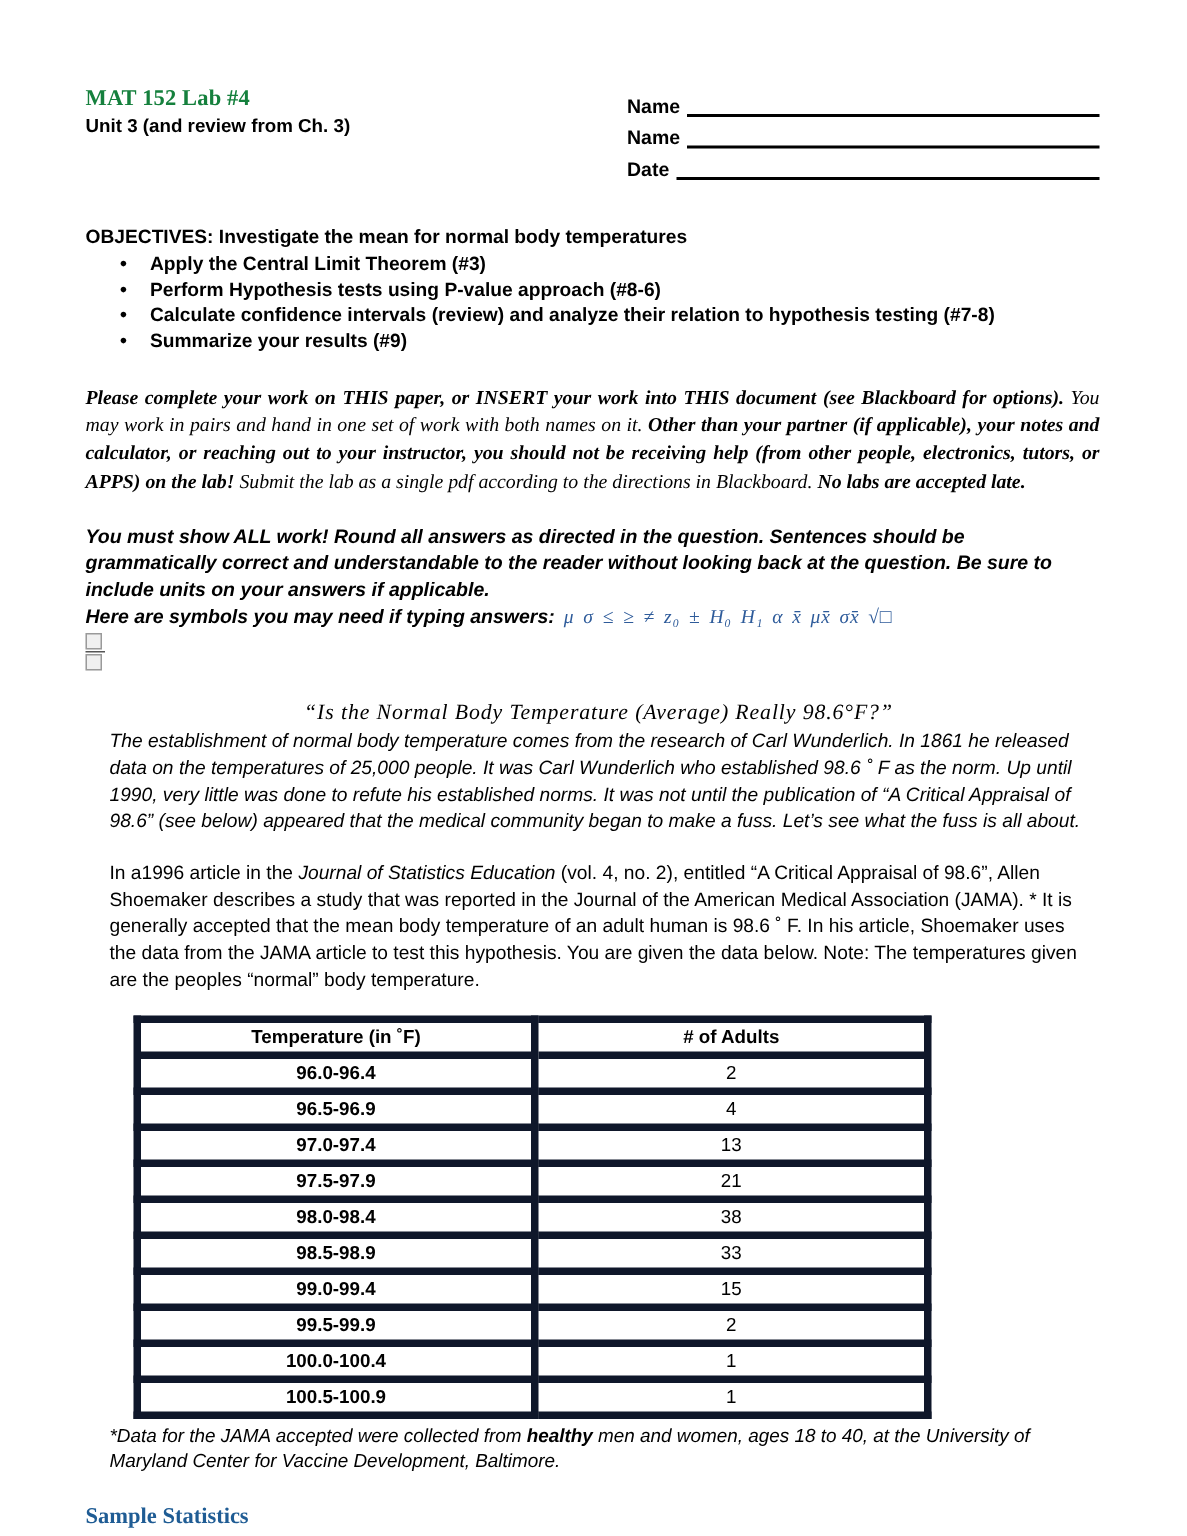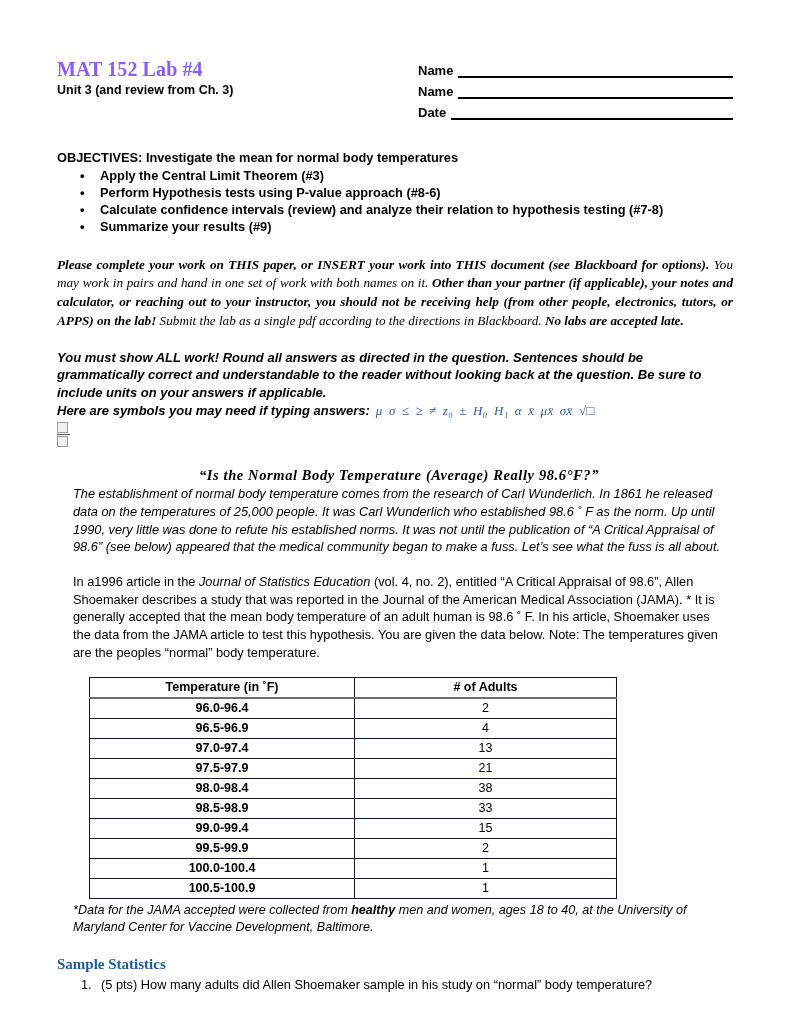--- a/index.html
+++ b/index.html
@@ -31,23 +31,23 @@
 
   
   .header-row {
     display: flex;
     align-items: flex-start;
     justify-content: space-between;
   }
   .title-block { width: 350px; }
   .doc-title {
     font-family: "Liberation Serif", serif;
-    font-size: 20px;
-    font-weight: bold;
-    color: #8b5cf6;
+    font-size: 15px;
+    font-weight: bold;
+    color: #15803d;
     line-height: 1.15;
     margin: 0 0 2px 0;
     letter-spacing: 0.1px;
   }
   .doc-subtitle {
     font-size: 12.5px;
     font-weight: bold;
     line-height: 1.2;
     margin: 0;
   }
@@ -157,21 +157,21 @@
 
   
   .article {
     margin-top: 20px;
     margin-left: 16px;
     width: 652px;
   }
   .article-title {
     text-align: center;
     font-family: "Liberation Serif", serif;
-    font-weight: bold;
+    font-weight: normal;
     font-style: italic;
     font-size: 14.5px;
     letter-spacing: 0.6px;
     margin: 0 0 1px 0;
   }
   .article-body {
     font-family: "Liberation Sans", sans-serif;
     font-style: italic;
     font-size: 12.8px;
     line-height: 1.38;
@@ -188,21 +188,21 @@
 
   
   .data-table {
     margin-top: 16px;
     margin-left: 32px;
     width: 527px;
     border-collapse: collapse;
     table-layout: fixed;
   }
   .data-table th, .data-table td {
-    border: 1px solid #0f172a;
+    border: 5px solid #0f172a;
     font-size: 12.5px;
     text-align: center;
     padding: 1px 0 1px 0;
     height: 17px;
     line-height: 15px;
   }
   .data-table th {
     font-weight: bold;
     border-bottom: 2.5px solid #6e6e6e;
   }

